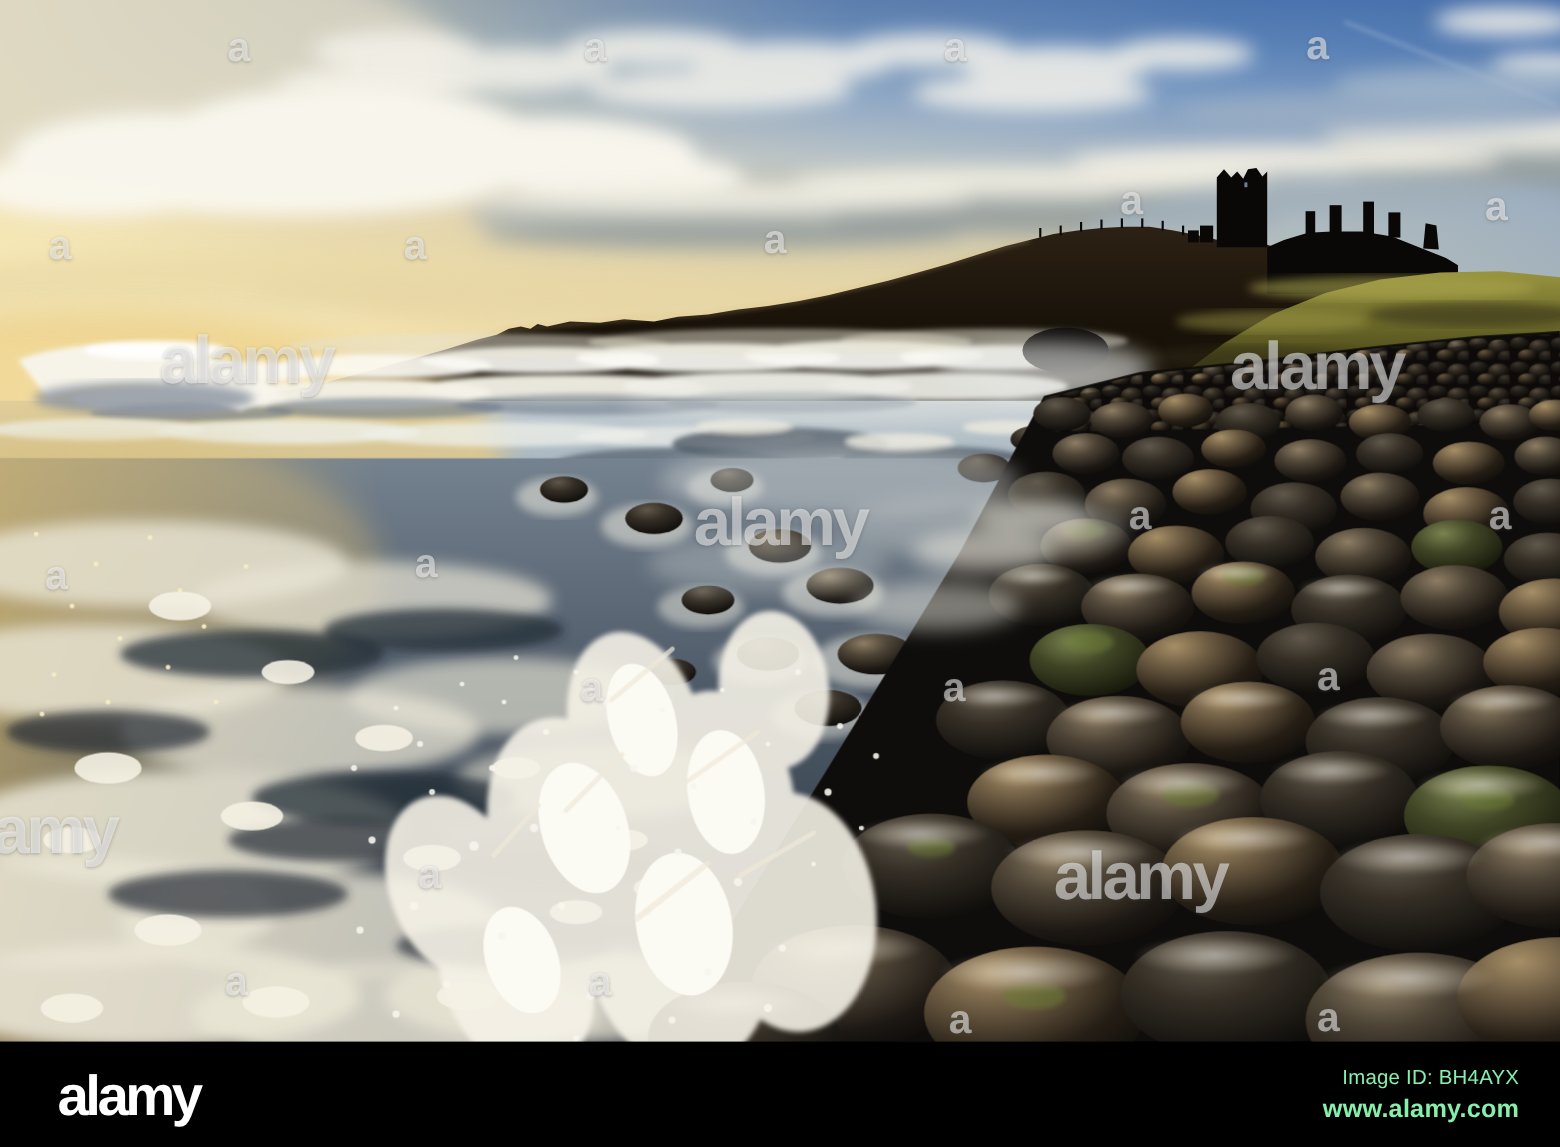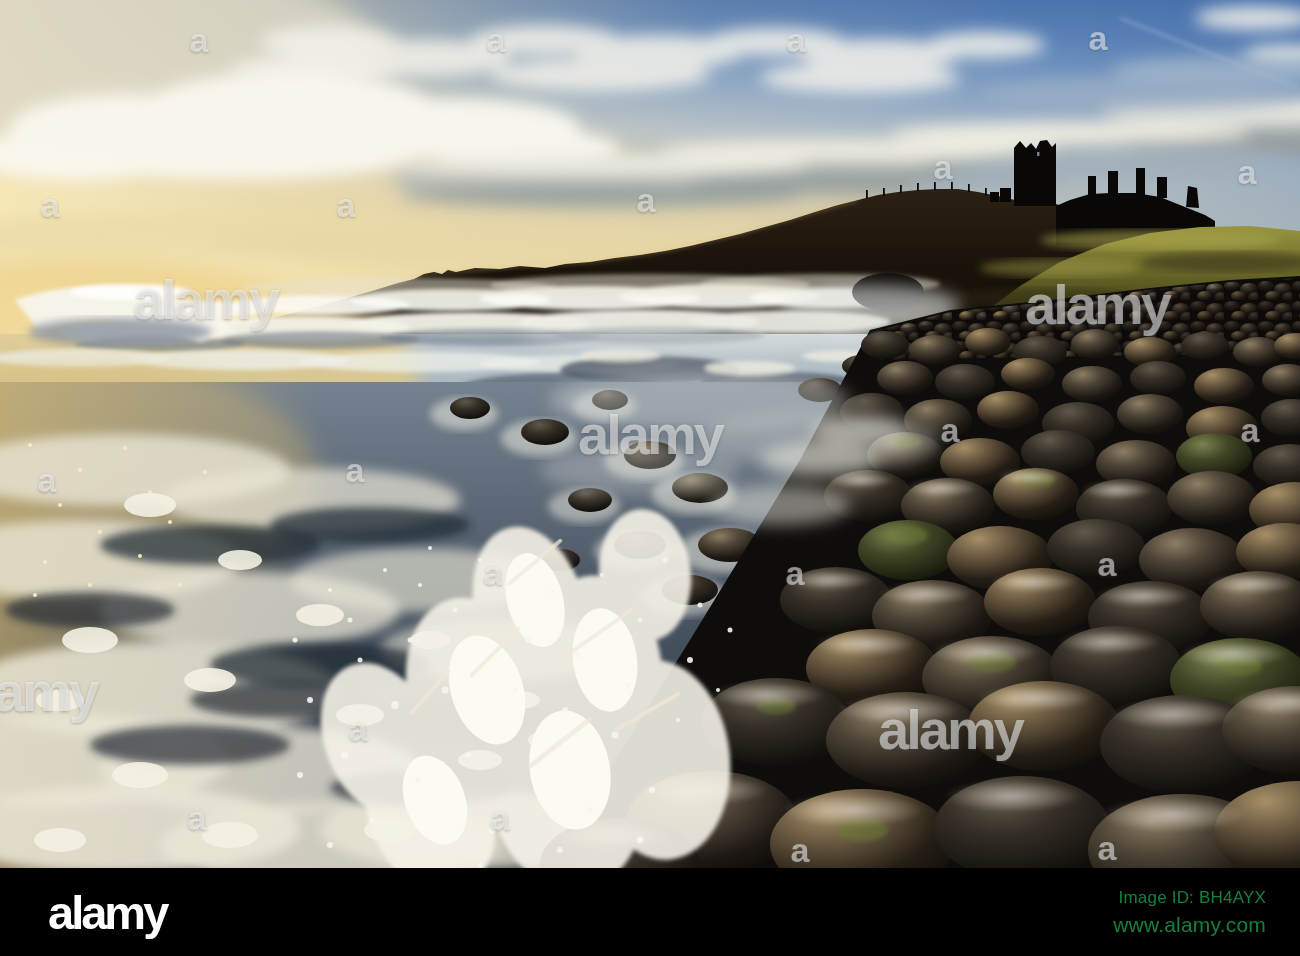--- a/index.html
+++ b/index.html
@@ -8,23 +8,23 @@
   .photo svg{display:block;}
   
   .wm-layer{position:absolute;left:0;top:0;width:1300px;height:868px;pointer-events:none;}
   .wm{position:absolute;transform:translate(-50%,-50%);color:rgba(255,255,255,0.52);font-weight:bold;
       font-family:"Liberation Sans",sans-serif;text-shadow:0 1px 3px rgba(70,70,70,0.35);line-height:1;}
   .wm-big{font-size:56px;letter-spacing:-3px;}
   .wm-small{font-size:34px;letter-spacing:0;}
   
   .footer{position:absolute;left:0;top:868px;width:1300px;height:88px;background:#000;display:flex;align-items:center;justify-content:space-between;}
   .footer .logo{margin-left:48px;color:#fff;font-weight:bold;font-size:47px;letter-spacing:-3px;line-height:1;}
-  .footer-right{margin-right:34px;text-align:right;color:#15803d;}
+  .footer-right{margin-right:34px;text-align:right;color:#86efac;}
   .footer-right .image-id{font-size:17px;letter-spacing:0.2px;margin-bottom:5px;}
-  .footer-right .website{font-size:21px;font-weight:normal;letter-spacing:0.2px;}
+  .footer-right .website{font-size:21px;font-weight:bold;letter-spacing:0.2px;}
 </style>
 </head>
 <body>
 
 <div class="stage">
   <div class="photo">
     <svg viewBox="0 0 1300 868" width="1300" height="868">
       <defs>
         <linearGradient id="skyV" x1="0" y1="0" x2="0" y2="1">
           <stop offset="0" stop-color="#4a72ac"></stop>

